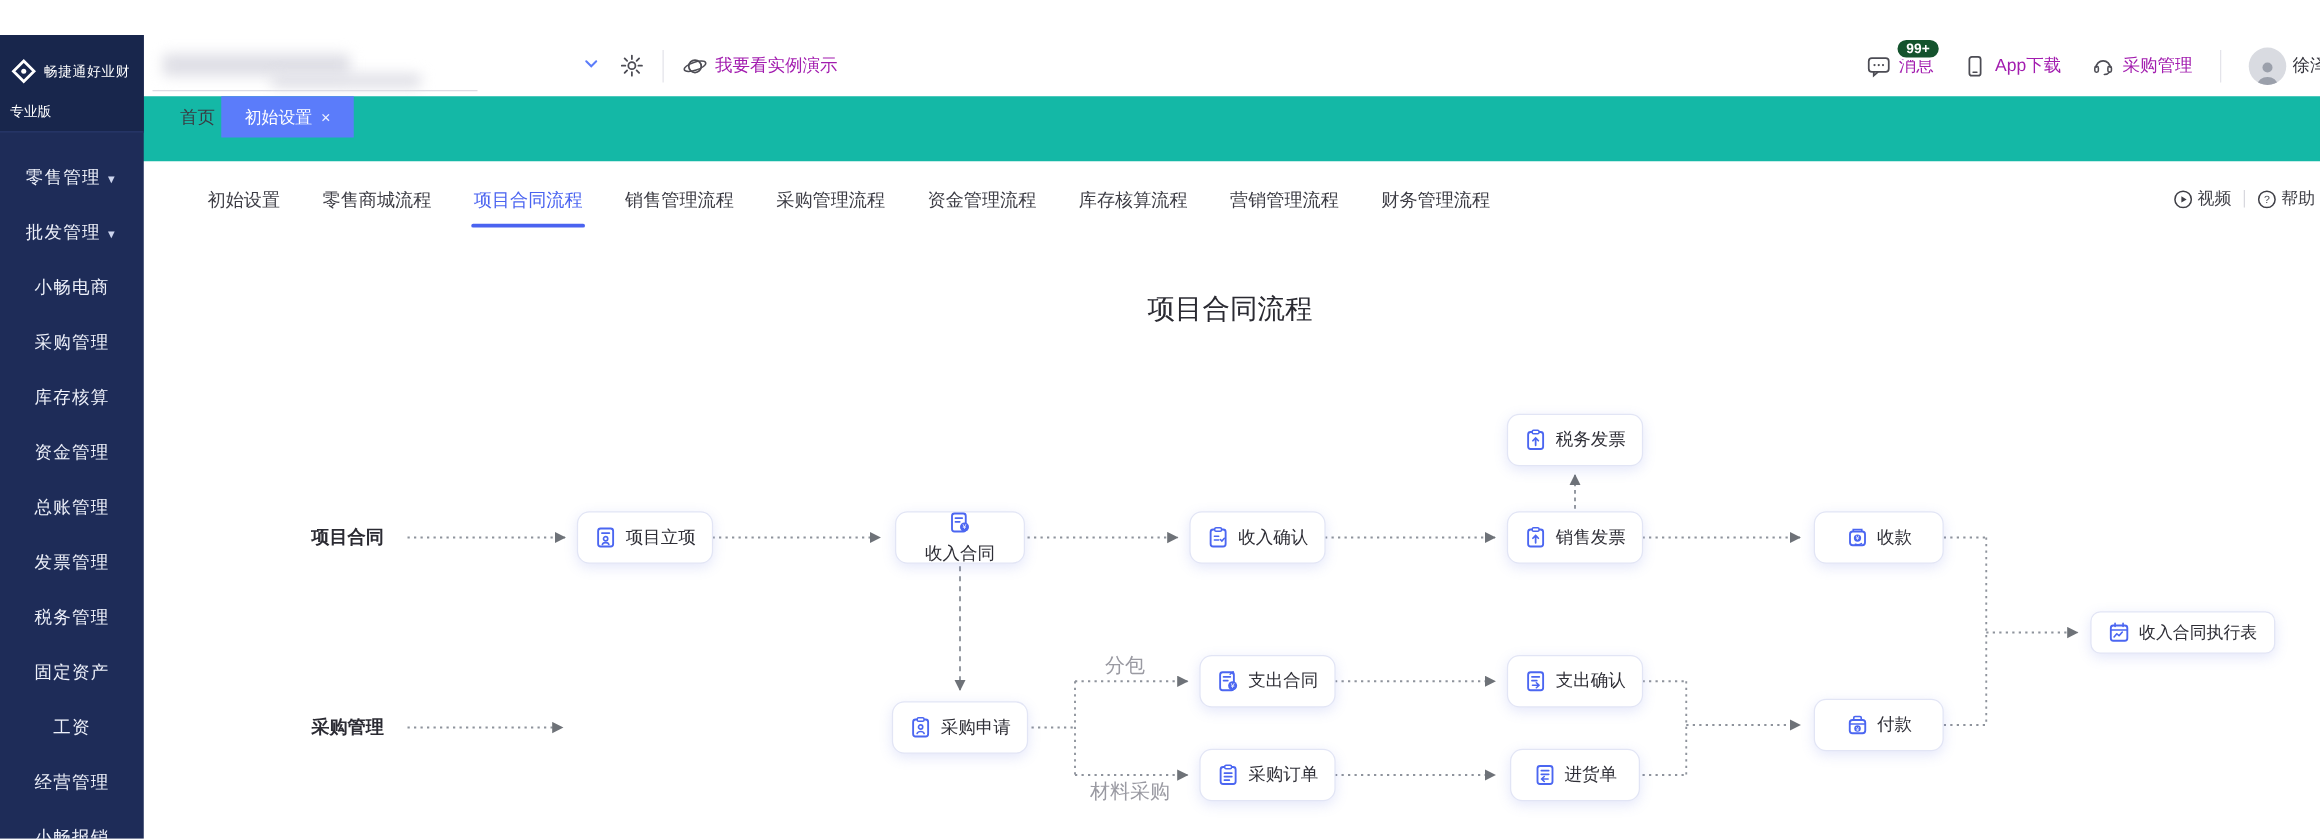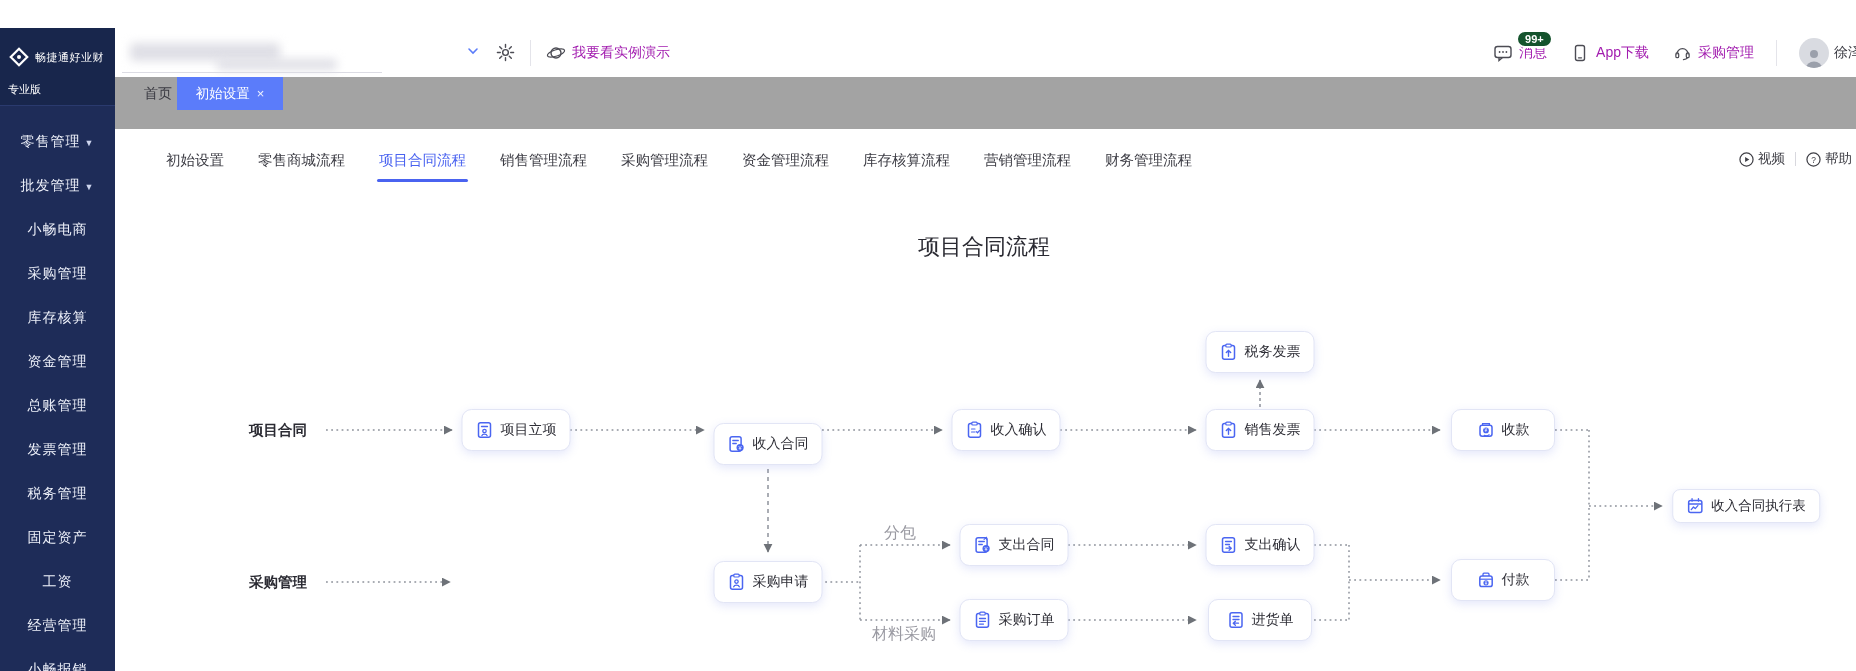--- a/index.html
+++ b/index.html
@@ -28,21 +28,21 @@
   .tb-divider { width:1px; height:26px; background:#e4e4ea; margin:0 14px; }
   .tb-text { font-size:14px; color:#a21caf; white-space:nowrap; }
   .tb-right { margin-left:auto; display:flex; align-items:center; gap:8px; padding-right:0; }
   .tb-group { display:flex; align-items:center; gap:5px; cursor:pointer; position:relative; }
   .badge { position:absolute; top:-12px; left:24px; background:#14532d; color:#fff; font-size:11px; font-weight:bold;
     padding:1px 7px; border-radius:9px; border:2px solid #fff; white-space:nowrap; }
   .avatar { width:30px; height:30px; border-radius:50%; background:#d9dbe1; display:flex; align-items:flex-end; justify-content:center; overflow:hidden; }
   .uname { font-size:14px; color:#34343c; width:22px; overflow:hidden; white-space:nowrap;text-align:right; }
 
   
-  .tabstrip { position:absolute; left:112px; top:77px; right:0; height:52px; background:#a3a3a3; }
+  .tabstrip { position:absolute; left:112px; top:77px; right:0; height:52px; background:#14b8a6; }
   .wtab-home { position:absolute; left:20px; top:0; height:33px; display:flex; align-items:center; padding:0 12px;
     font-size:14px; color:#3a3a42; cursor:pointer; }
   .wtab-active { position:absolute; left:65px; top:0; width:106px; height:33px; background:#5b7cfa; color:#fff;
     display:flex; align-items:center; justify-content:center; gap:7px; font-size:13.5px; cursor:pointer; }
   .wtab-close { font-size:13px; opacity:.9; cursor:pointer; }
 
   
   .card { position:absolute; left:112px; top:140px; right:0; bottom:0; background:#fff; border-radius:4px 0 0 0; }
   .flowtabs { position:absolute; left:0; right:0; top:0; height:44px; display:flex; align-items:center; padding-left:52px; }
   .ftab { font-size:14.5px; color:#3c3c44; margin-right:30px; padding:6px 2px 10px; cursor:pointer; position:relative; white-space:nowrap; }
@@ -279,21 +279,21 @@
       <div class="node" style="left:404px; top:290px;">
         <svg width="18" height="18" viewBox="0 0 18 18">
             <rect x="3" y="1.8" width="12" height="14.4" rx="2" fill="none" stroke="#4b66f1" stroke-width="1.5"></rect>
             <path d="M6 5.5h6" stroke="#4b66f1" stroke-width="1.3" stroke-linecap="round"></path>
             <circle cx="9" cy="10" r="1.7" fill="none" stroke="#4b66f1" stroke-width="1.3"></circle>
             <path d="M6.4 14.6 c.6-2 4.6-2 5.2 0" fill="none" stroke="#4b66f1" stroke-width="1.3" stroke-linecap="round"></path>
           </svg>
         <span>项目立项</span>
       </div>
 
-      <div class="node" style="left:656px; top:304px;">
+      <div class="node" style="left:656px; top:290px;flex-direction:column;">
         <svg width="18" height="18" viewBox="0 0 18 18">
             <rect x="2.6" y="1.8" width="11" height="14.4" rx="2" fill="none" stroke="#4b66f1" stroke-width="1.5"></rect>
             <path d="M5.3 5.5h5.5 M5.3 8.5h3.5" stroke="#4b66f1" stroke-width="1.3" stroke-linecap="round"></path>
             <circle cx="12.6" cy="12.6" r="3.6" fill="#4b66f1"></circle>
             <text x="12.6" y="14.5" font-size="5.5" text-anchor="middle" fill="#fff" font-family="Liberation Sans,sans-serif">¥</text>
           </svg>
         <span>收入合同</span>
       </div>
 
       <div class="node" style="left:894px; top:290px;">

